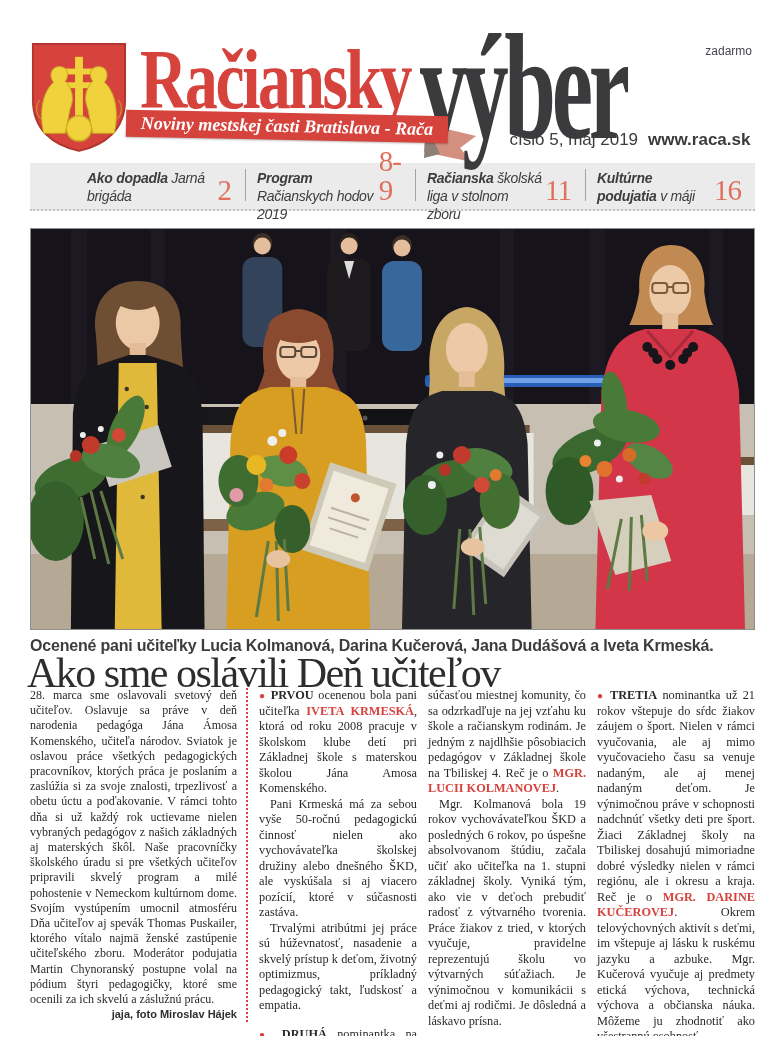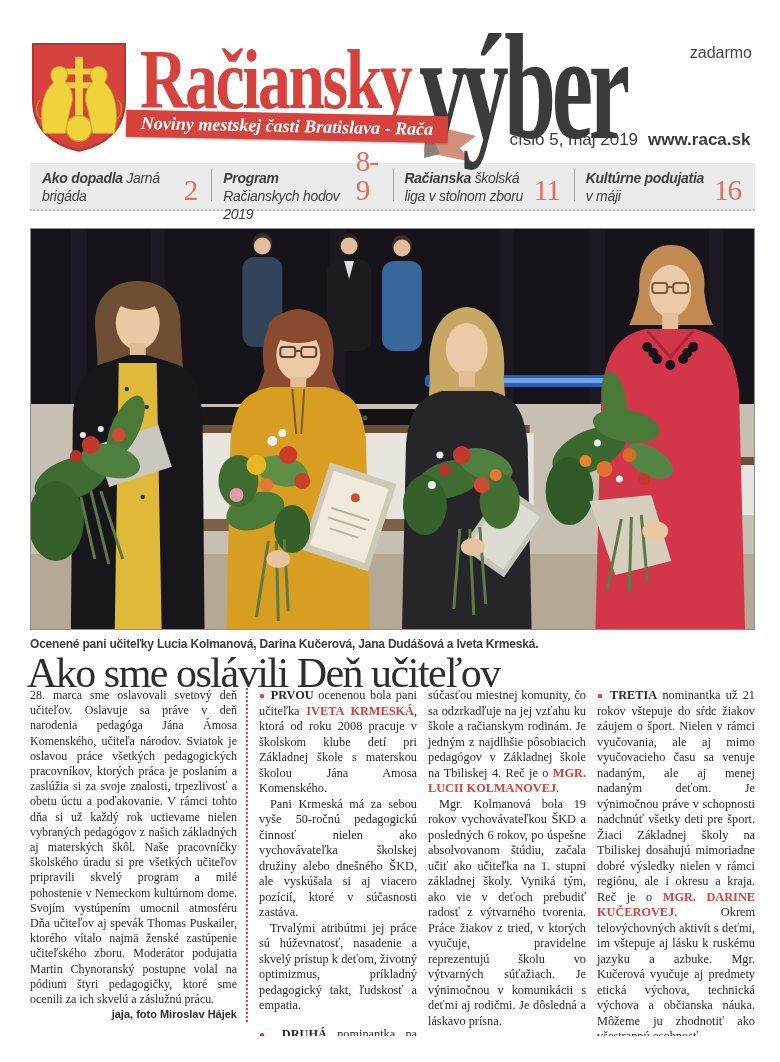--- a/index.html
+++ b/index.html
@@ -14,47 +14,47 @@
   
   .masthead{position:absolute;left:30px;top:38px;width:725px;height:124px;}
   .coat{position:absolute;left:0;top:2px;width:98px;height:114px;}
   .title-red{position:absolute;left:110px;top:0;font-family:"Liberation Serif",serif;
     font-weight:bold;font-size:84px;line-height:84px;color:var(--red);
     letter-spacing:-3px;transform:scaleX(.78);transform-origin:left top;white-space:nowrap;z-index:3;}
   .title-dark{position:absolute;left:390px;top:-26px;font-family:"Liberation Serif",serif;
     font-weight:bold;font-size:150px;line-height:150px;color:var(--dark);
     letter-spacing:-7px;transform:scaleX(.62);transform-origin:left top;white-space:nowrap;z-index:2;}
   .zadarmo{position:absolute;left:592px;top:6px;width:130px;text-align:right;
-    font-size:16px;color:#45454d;}
+    font-size:12px;color:#45454d;}
   .ribbon{position:absolute;left:96px;top:75px;width:322px;height:27px;background:var(--red);
     transform:rotate(1.2deg);z-index:4;text-align:center;
     font-family:"Liberation Serif",serif;font-style:italic;font-weight:bold;
     font-size:18px;line-height:26px;color:#fff;box-shadow:0 1px 2px rgba(0,0,0,.25);}
   .ribbon-tail{position:absolute;left:394px;top:86px;z-index:1;}
   .issue{position:absolute;left:478px;top:92px;width:244px;text-align:center;
     font-size:17px;color:#3b3b3d;}
   .issue .site{font-weight:bold;margin-left:10px;}
 
   
   .teasers{position:absolute;left:30px;top:163px;width:725px;height:48px;
-    background:var(--teaser_bg);display:flex;border-bottom:2px dotted #c3c1bf;box-sizing:border-box;}
+    background:var(--teaser_bg);display:flex;border-bottom:2px dotted #c3c1bf;box-sizing:border-box;padding-left:45px;}
   .teaser{flex:1;position:relative;display:flex;justify-content:space-between;
     padding:6px 14px 4px 12px;box-sizing:border-box;}
   .teaser + .teaser::before{content:"";position:absolute;left:0;top:6px;bottom:8px;width:1px;background:#a3a3a3;}
   .t-text{font-style:italic;font-size:14px;line-height:18px;color:#3e3e40;letter-spacing:-.3px;}
   .t-text .lead{font-weight:bold;}
   .t-page{font-family:"Liberation Serif",serif;font-size:29px;line-height:1;color:var(--orange);
     align-self:flex-end;letter-spacing:-1px;}
 
   
   .photo{position:absolute;left:30px;top:228px;width:723px;height:400px;margin:0;
     border:1px solid #8f8f8f;box-sizing:content-box;overflow:hidden;background:#16131a;}
   .photo svg{display:block;width:100%;height:100%;}
   .caption{position:absolute;left:30px;top:637px;width:725px;
-    font-size:12px;font-weight:bold;color:#3d3d3f;letter-spacing:-.2px;}
+    font-size:16px;font-weight:bold;color:#3d3d3f;letter-spacing:-.2px;}
 
   
   .headline{position:absolute;left:27px;top:644px;width:730px;margin:0;
     font-family:"Liberation Serif",serif;font-weight:normal;font-size:42px;line-height:58px;
     color:#2d2d2f;letter-spacing:-1.5px;white-space:nowrap;}
 
   
   .article{position:absolute;left:30px;top:688px;width:725px;height:348px;
     display:flex;align-items:flex-start;overflow:hidden;}
   .col{font-family:"Liberation Serif",serif;color:var(--text);text-align:justify;}

